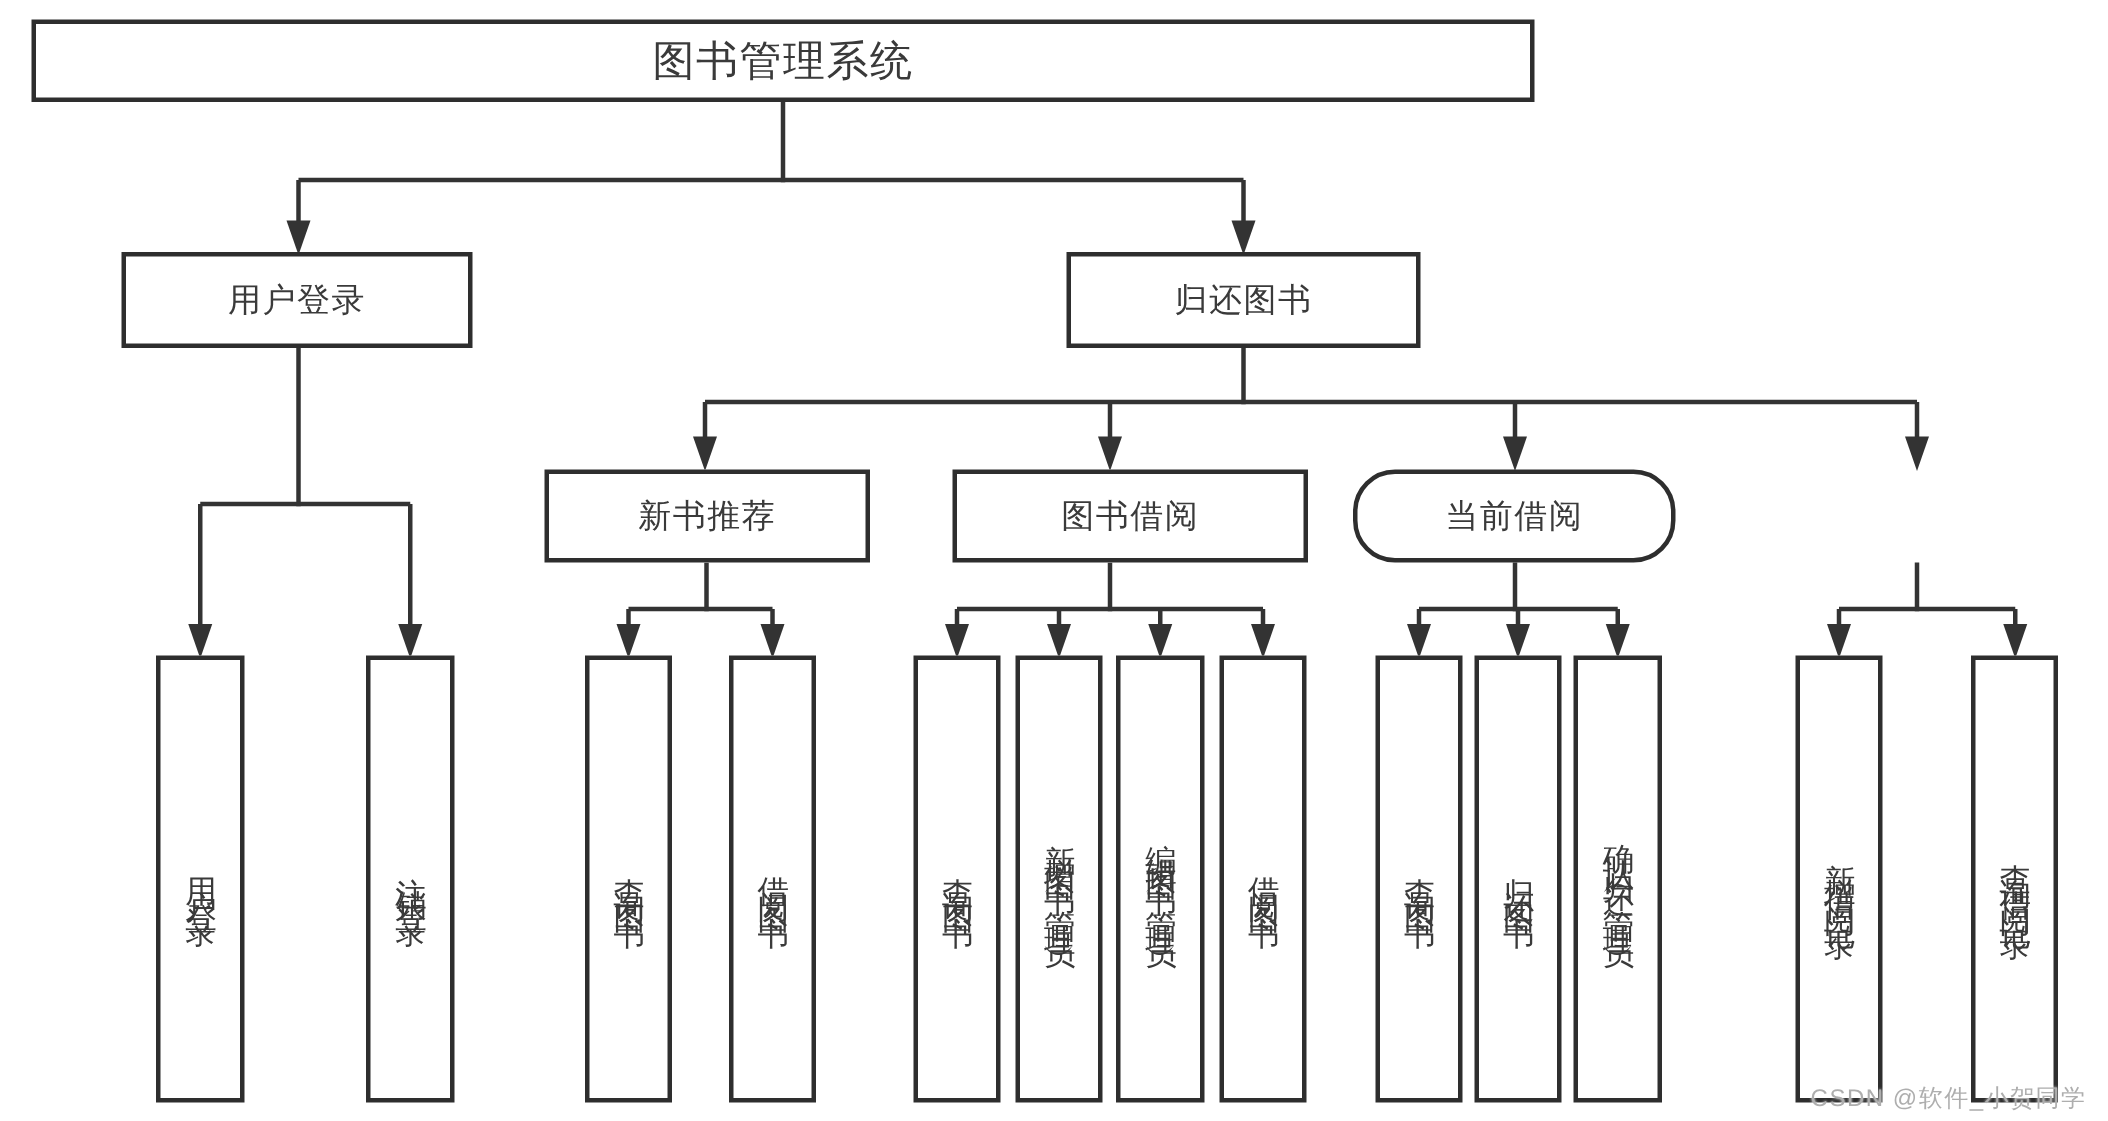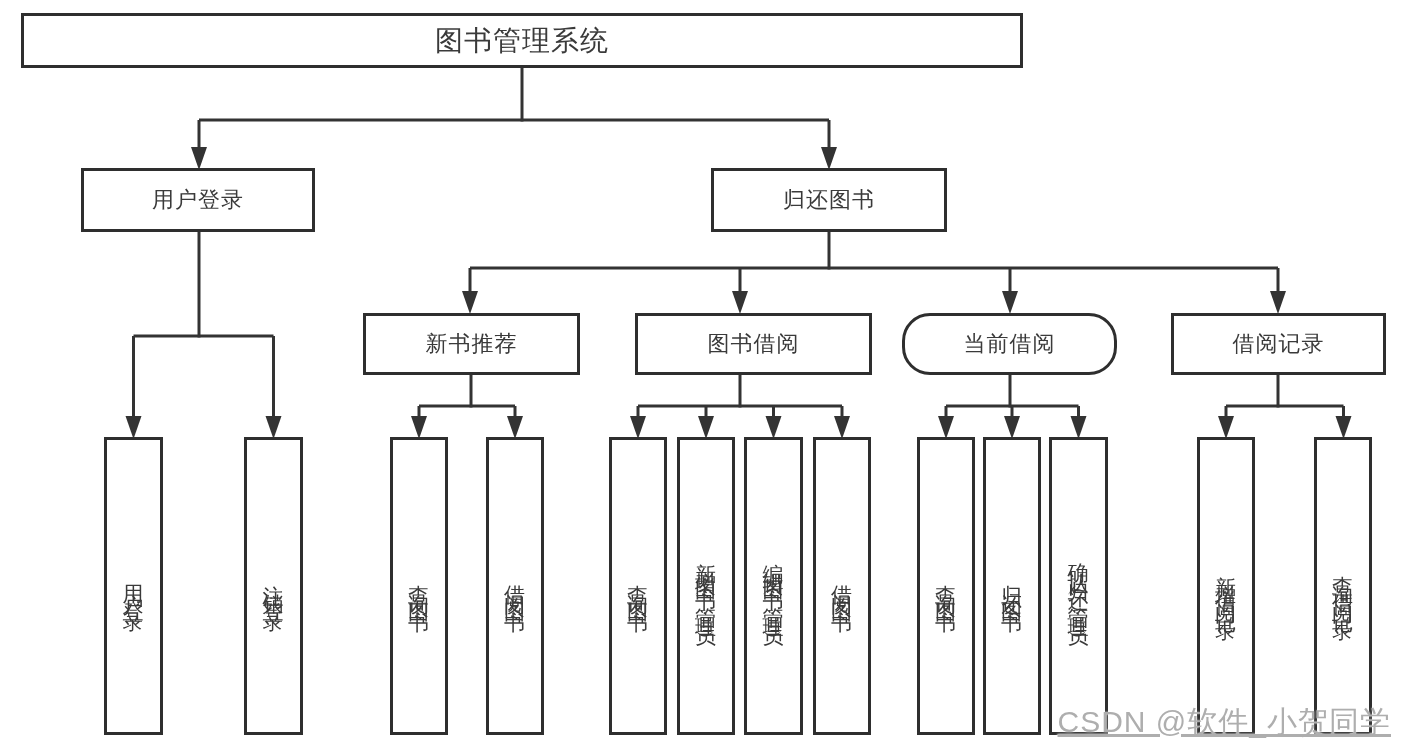--- a/index.html
+++ b/index.html
@@ -26,26 +26,25 @@
   .vtext{
     writing-mode:vertical-rl;
     text-orientation:mixed;
     letter-spacing:9px;
     line-height:1;
     white-space:nowrap;
   }
   .watermark{
     position:absolute;
     right:14px;bottom:4px;
-    font-size:30px;
+    font-size:16px;
     color:#aeaeae;
     text-shadow:0 0 2px #ffffff;
     z-index:2;
     letter-spacing:1px;
-    text-decoration:underline;
   }
 </style>
 </head>
 <body>
 
 <div class="stage">
 
   <svg class="edges" width="1405" height="747" viewBox="0 0 1405 747">
     <g stroke="#333333" stroke-width="3" fill="none">
 
@@ -125,23 +124,20 @@
 
   <div class="node hnode" style="left:363px;top:313px;width:217px;height:62px;">
     <span>新书推荐</span>
   </div>
   <div class="node hnode" style="left:635px;top:313px;width:237px;height:62px;">
     <span>图书借阅</span>
   </div>
   <div class="node hnode" style="left:902px;top:313px;width:215px;height:62px;border-radius:28px;">
     <span>当前借阅</span>
   </div>
-  <div class="node hnode" style="left:1171px;top:313px;width:215px;height:62px;">
-    <span>借阅记录</span>
-  </div>
 
   <div class="node vnode" style="left:104px;top:437px;width:59px;height:298px;">
     <span class="vtext">用户登录</span>
   </div>
   <div class="node vnode" style="left:244px;top:437px;width:59px;height:298px;">
     <span class="vtext">注销登录</span>
   </div>
 
   <div class="node vnode" style="left:390px;top:437px;width:58px;height:298px;">
     <span class="vtext">查询图书</span>

